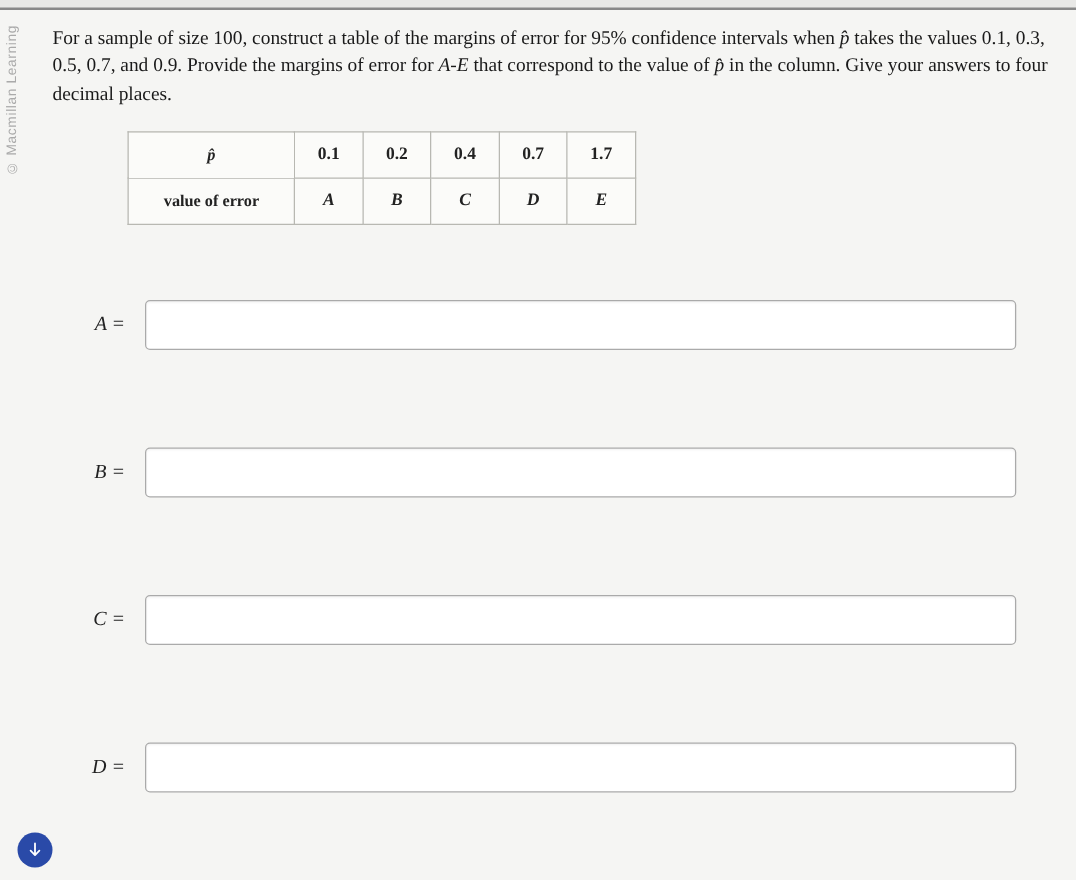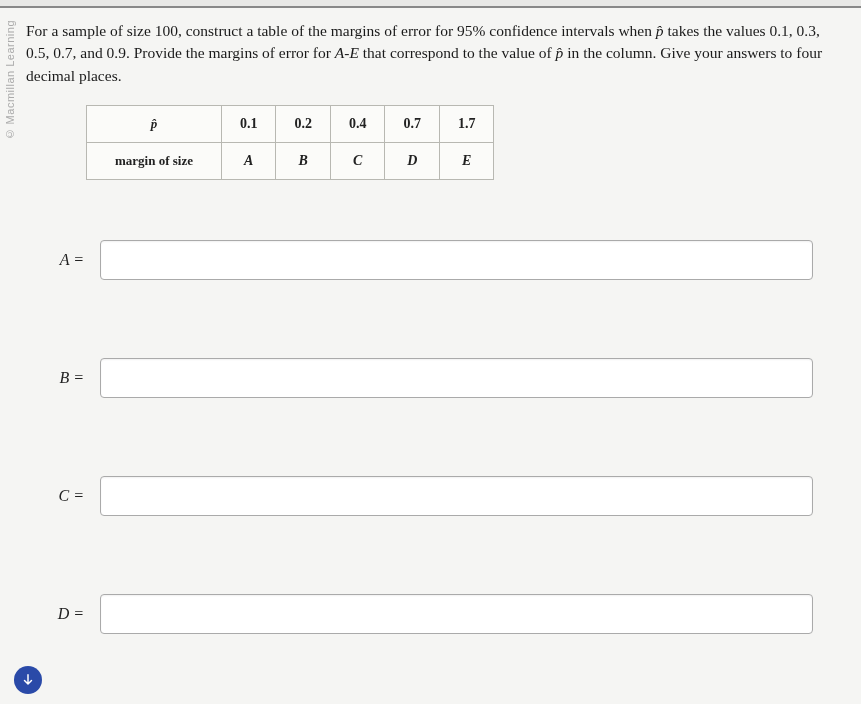--- a/index.html
+++ b/index.html
@@ -24,20 +24,21 @@
       top: 20px;
       writing-mode: vertical-rl;
       transform: rotate(180deg);
       font-size: 11px;
       color: #aaa;
       font-family: Arial, sans-serif;
       letter-spacing: 0.5px;
     }
     .content {
       padding: 12px 18px 12px 26px;
+      margin-left: 16px;
     }
     .prompt {
       font-size: 15.5px;
       line-height: 1.45;
       color: #1a1a1a;
       margin-bottom: 18px;
     }
     .prompt .ital { font-style: italic; }
     .table-wrap {
       margin-left: 60px;
@@ -129,21 +130,21 @@
       <tbody>
           <tr>
         <th class="rowhdr phat"><span style="font-style:italic;position:relative">p̂</span></th>
         <td>0.1</td>
         <td>0.2</td>
         <td>0.4</td>
         <td>0.7</td>
         <td>1.7</td>
       </tr>
       <tr>
-        <th class="rowhdr">margin of size</th>
+        <th class="rowhdr">value of error</th>
         <td class="itcell">A</td>
         <td class="itcell">B</td>
         <td class="itcell">C</td>
         <td class="itcell">D</td>
         <td class="itcell">E</td>
       </tr>
     </tbody>
       </table>
   </div>
 

